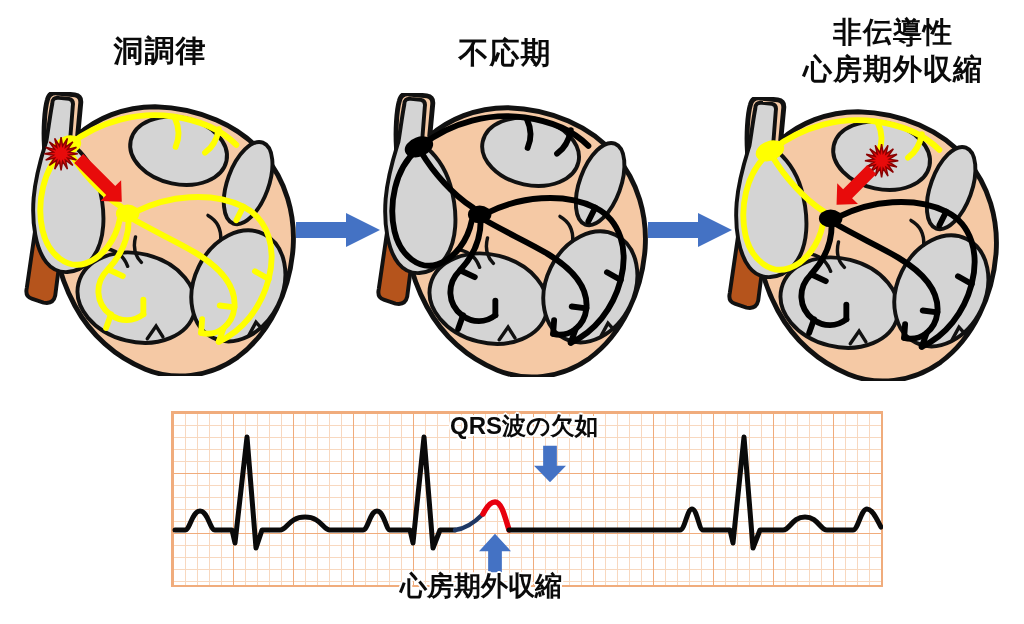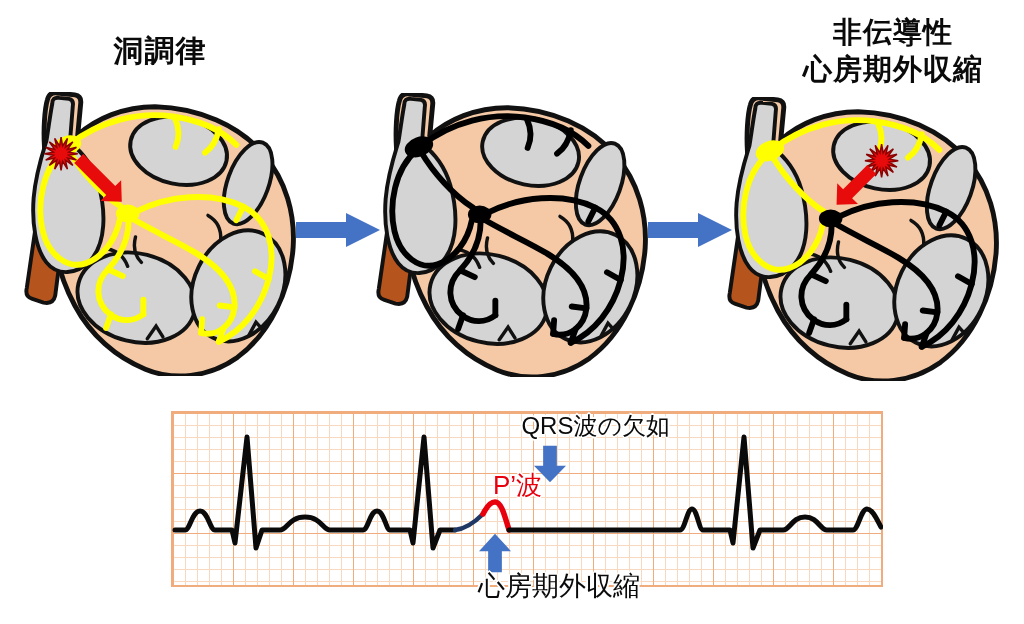--- a/index.html
+++ b/index.html
@@ -29,21 +29,21 @@
   .blue-fill{fill:var(--arrow-blue)}
   .ecg-grid{position:absolute;left:171px;top:411px;width:712px;height:176px;
     border:2px solid var(--grid-major);background-color:#fff;background-image:
       repeating-linear-gradient(to right, var(--grid-major) 0 1.5px, transparent 1.5px 60px),
       repeating-linear-gradient(to bottom, var(--grid-major) 0 1.5px, transparent 1.5px 60px),
       repeating-linear-gradient(to right, var(--grid-minor) 0 1px, transparent 1px 12px),
       repeating-linear-gradient(to bottom, var(--grid-minor) 0 1px, transparent 1px 12px);}
   .ecg-grid svg{position:absolute;left:-2px;top:-2px}
   .halo{text-shadow:2px 0 0 #fff,-2px 0 0 #fff,0 2px 0 #fff,0 -2px 0 #fff,
     1px 1px 0 #fff,-1px -1px 0 #fff,1px -1px 0 #fff,-1px 1px 0 #fff}
-  .ecg-label{position:absolute;font-weight:400;text-align:right;color:#0a0a0a}
+  .ecg-label{position:absolute;font-weight:700;text-align:left;color:#0a0a0a}
   .lbl-qrs{left:450px;top:410px;width:220px;font-size:24px}
   .lbl-pprime{left:452px;top:468px;width:90px;font-size:26px;color:var(--pprime-red)}
   .lbl-pac{left:400px;top:568px;width:240px;font-size:27px}
   .v-arrow{position:absolute}
   .va-down{left:534px;top:444px}
   .va-up{left:479px;top:532px}
 </style>
 </head>
 <body>
 
@@ -100,20 +100,21 @@
             <path d="M 228,117 L 221,131"></path>
         </g>
         <ellipse cx="48" cy="55" rx="15" ry="10" transform="rotate(-20 48 55)" style="fill:var(--c-sanode)"></ellipse>
         <ellipse cx="110" cy="124" rx="12" ry="9" style="fill:var(--c-vent)"></ellipse>
       </g>
       <polygon id="starburst" points="17,0 7.85,1.56 15.71,6.51 6.65,4.44 12.02,12.02 4.44,6.65 6.51,15.71 1.56,7.85 0,17 -1.56,7.85 -6.51,15.71 -4.44,6.65 -12.02,12.02 -6.65,4.44 -15.71,6.51 -7.85,1.56 -17,0 -7.85,-1.56 -15.71,-6.51 -6.65,-4.44 -12.02,-12.02 -4.44,-6.65 -6.51,-15.71 -1.56,-7.85 0,-17 1.56,-7.85 6.51,-15.71 4.44,-6.65 12.02,-12.02 6.65,-4.44 15.71,-6.51 7.85,-1.56" style="fill:var(--ectopic-red);stroke:#8B0000;stroke-width:1.5"></polygon>
     </defs>
   </svg>
 
   <div class="panel-title t1">洞調律</div>
+  <div class="panel-title t2">不応期</div>
   <div class="panel-title t3">非伝導性
 心房期外収縮</div>
 
   <svg class="heart heart-sinus h1" viewBox="0 0 285 290">
     <use href="#heartShape"></use>
     <use href="#starburst" transform="translate(42 63)"></use>
     <polygon points="64.6,63.4 97.3,96.1 103.3,90.1 104,112 82.1,111.3 88.1,105.3 55.4,72.6" style="fill:var(--ectopic-red)"></polygon>
   </svg>
 
   <svg class="flow-arrow fa1" viewBox="0 0 84 34">
@@ -143,19 +144,18 @@
       <path style="fill:none;stroke:var(--pprime-red);stroke-width:5.5;stroke-linecap:round" d="M 312,103 C 316,95 320,91 324,91 C 330,91 333,102 338,119"></path>
       <path style="fill:none;stroke:var(--ecg-trace);stroke-width:5;stroke-linecap:round;stroke-linejoin:round" d="M 338,119 H 509 c 5,0 7,-21 12,-21 c 5,0 7,21 11,21 H 559 l 3,13 L 573,26 L 582,137 l 7,-18 H 612
            c 7,0 9,-13 22,-13 c 13,0 15,13 22,13 H 682 c 5,0 8,-21 14,-21 c 6,0 11,13 14,18"></path>
     </svg>
   </div>
 
   <div class="ecg-label lbl-qrs halo">QRS波の欠如</div>
   <svg class="v-arrow va-down" width="32" height="40" viewBox="0 0 35 40">
     <polygon class="blue-fill" points="10,0 25,0 25,22 35,22 17.5,40 0,22 10,22"></polygon>
   </svg>
-  <div class="ecg-label lbl-pprime halo">P’波</div>
   <svg class="v-arrow va-up" width="32" height="42" viewBox="0 0 35 42">
     <polygon class="blue-fill" points="10,42 25,42 25,19 35,19 17.5,0 0,19 10,19"></polygon>
   </svg>
   <div class="ecg-label lbl-pac halo">心房期外収縮</div>
 
 </div>
 
 </body></html>

